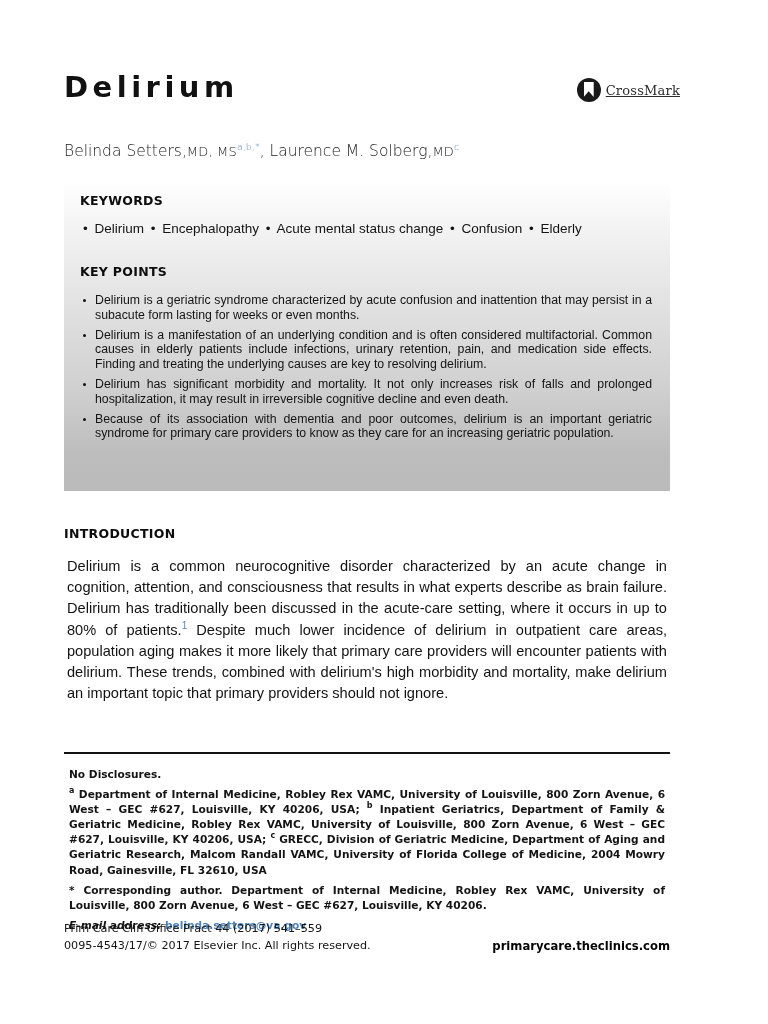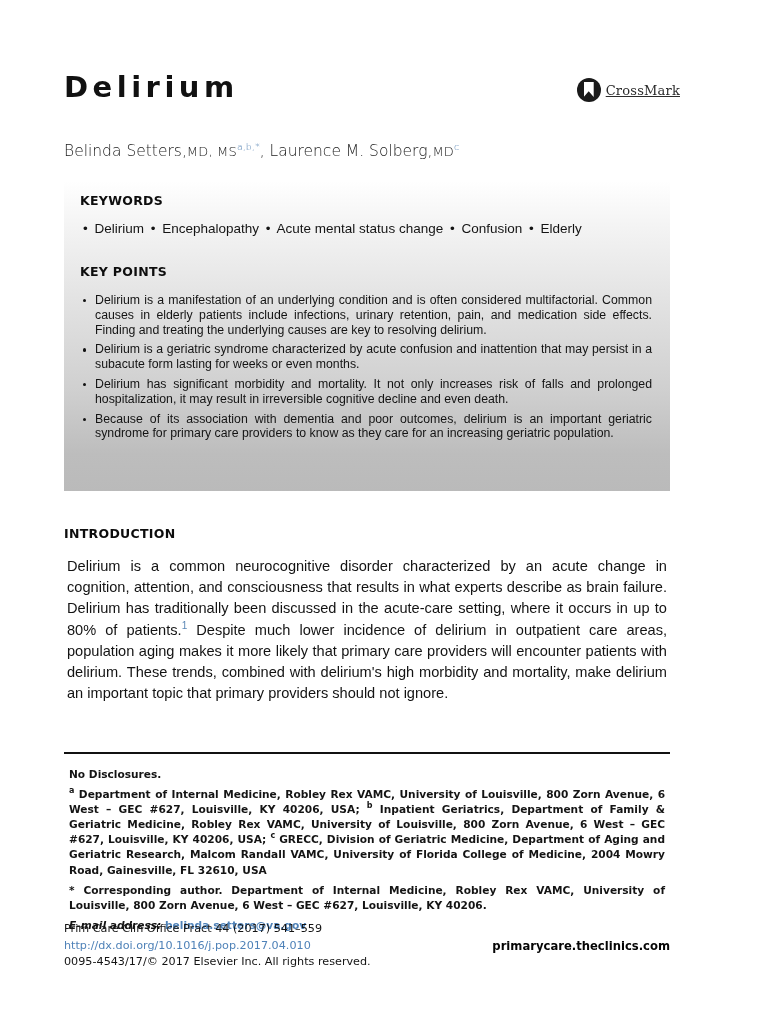--- a/index.html
+++ b/index.html
@@ -269,22 +269,22 @@
     <span>Belinda Setters,</span><span class="deg">MD, MS</span><sup>a,b,*</sup><span>, </span><span>Laurence M. Solberg,</span><span class="deg">MD</span><sup>c</sup>
   </div>
 
   <div class="panel">
 
     <div class="panel-heading">KEYWORDS</div>
     <div class="keyword-line"><span class="kwdot">•</span><span> Delirium </span><span class="kwdot">•</span><span> Encephalopathy </span><span class="kwdot">•</span><span> Acute mental status change </span><span class="kwdot">•</span><span> Confusion </span><span class="kwdot">•</span><span> Elderly</span></div>
 
     <div class="panel-heading kp-heading">KEY POINTS</div>
     <ul class="keypoints">
+        <li>Delirium is a geriatric syndrome characterized by acute confusion and inattention that may persist in a subacute form lasting for weeks or even months.</li>
         <li>Delirium is a manifestation of an underlying condition and is often considered multifactorial. Common causes in elderly patients include infections, urinary retention, pain, and medication side effects. Finding and treating the underlying causes are key to resolving delirium.</li>
-        <li>Delirium is a geriatric syndrome characterized by acute confusion and inattention that may persist in a subacute form lasting for weeks or even months.</li>
         <li>Delirium has significant morbidity and mortality. It not only increases risk of falls and prolonged hospitalization, it may result in irreversible cognitive decline and even death.</li>
         <li>Because of its association with dementia and poor outcomes, delirium is an important geriatric syndrome for primary care providers to know as they care for an increasing geriatric population.</li>
       </ul>
 
   </div>
 
   <div class="section-heading" id="intro-heading">INTRODUCTION</div>
 
   <div class="body-copy">
     <p><span>Delirium is a common neurocognitive disorder characterized by an acute change in cognition, attention, and consciousness that results in what experts describe as brain failure. Delirium has traditionally been discussed in the acute-care setting, where it occurs in up to 80% of patients.</span><sup class="ref">1</sup><span> Despite much lower incidence of delirium in outpatient care areas, population aging makes it more likely that primary care providers will encounter patients with delirium. These trends, combined with delirium's high morbidity and mortality, make delirium an important topic that primary providers should not ignore.</span></p>
@@ -294,18 +294,17 @@
 
   <div class="footnotes">
     <p class="nojust">No Disclosures.</p>
     <p><sup>a</sup><span> Department of Internal Medicine, Robley Rex VAMC, University of Louisville, 800 Zorn Avenue, 6 West – GEC #627, Louisville, KY 40206, USA; </span><sup>b</sup><span> Inpatient Geriatrics, Department of Family &amp; Geriatric Medicine, Robley Rex VAMC, University of Louisville, 800 Zorn Avenue, 6 West – GEC #627, Louisville, KY 40206, USA; </span><sup>c</sup><span> GRECC, Division of Geriatric Medicine, Department of Aging and Geriatric Research, Malcom Randall VAMC, University of Florida College of Medicine, 2004 Mowry Road, Gainesville, FL 32610, USA</span></p>
     <p>* Corresponding author. Department of Internal Medicine, Robley Rex VAMC, University of Louisville, 800 Zorn Avenue, 6 West – GEC #627, Louisville, KY 40206.</p>
     <p class="nojust"><span class="email-label">E-mail address:</span><span class="link"> belinda.setters@va.gov</span></p>
   </div>
 
   <div class="journal-footer">
     <span class="row">Prim Care Clin Office Pract 44 (2017) 541–559</span>
-    <span class="row link">http://dx.doi.org/10.1016/j.pop.2017.04.010</span>
     <span class="row">0095-4543/17/© 2017 Elsevier Inc. All rights reserved.</span>
     <span class="clinics">primarycare.theclinics.com</span>
   </div>
 
 </div>
 
 </body></html>

